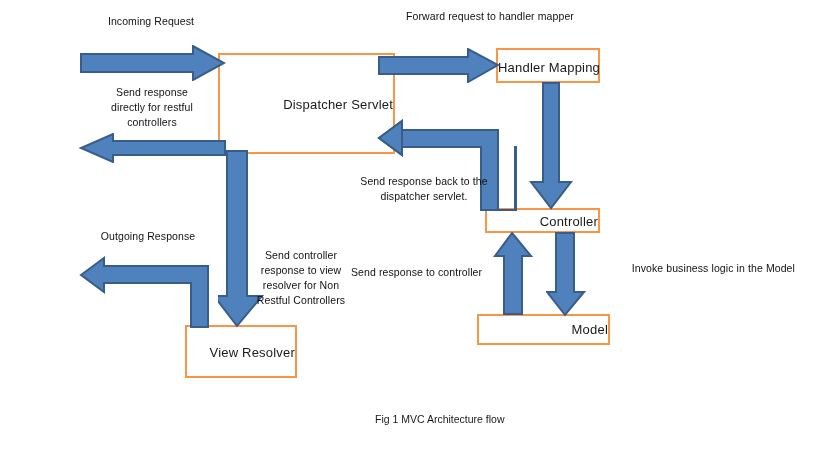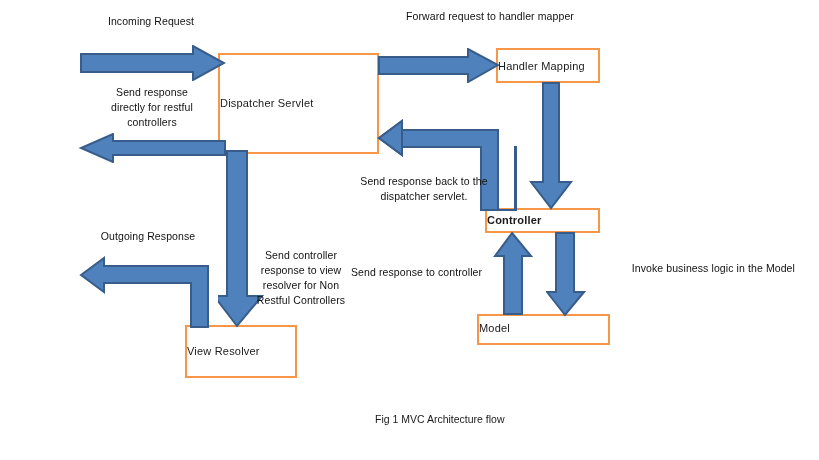--- a/index.html
+++ b/index.html
@@ -22,22 +22,22 @@
     position: absolute;
     box-sizing: border-box;
     border: 2px solid #F79646;
     background: #ffffff;
     z-index: 5;
   }
   .node .node-label {
     position: absolute;
     left: 0;
     right: 0;
-    text-align: left;
-    font-size: 11px;
+    text-align: right;
+    font-size: 13px;
     color: #1a1a1a;
     letter-spacing: 0.2px;
     white-space: nowrap;
   }
   .label {
     position: absolute;
     font-size: 10.5px;
     color: #111111;
     line-height: 15px;
     text-align: center;
@@ -57,29 +57,29 @@
     z-index: 6;
   }
   .arrow svg { display: block; }
 </style>
 </head>
 <body>
 
 <div id="canvas">
 
 
-  <div class="node" style="left:218px; top:53px; width:161px; height:101px;">
+  <div class="node" style="left:218px; top:53px; width:177px; height:101px;">
     <div class="node-label" style="top:42px;">Dispatcher Servlet</div>
   </div>
 
   <div class="node" style="left:496px; top:48px; width:104px; height:35px;">
     <div class="node-label" style="top:10px;">Handler Mapping</div>
   </div>
 
-  <div class="node" style="left:485px; top:208px; width:115px; height:25px;font-weight:bold;">
+  <div class="node" style="left:485px; top:208px; width:115px; height:25px;">
     <div class="node-label" style="top:4px;">Controller</div>
   </div>
 
   <div class="node" style="left:477px; top:314px; width:133px; height:31px;">
     <div class="node-label" style="top:6px;">Model</div>
   </div>
 
   <div class="node" style="left:185px; top:325px; width:112px; height:53px;">
     <div class="node-label" style="top:18px;">View Resolver</div>
   </div>

